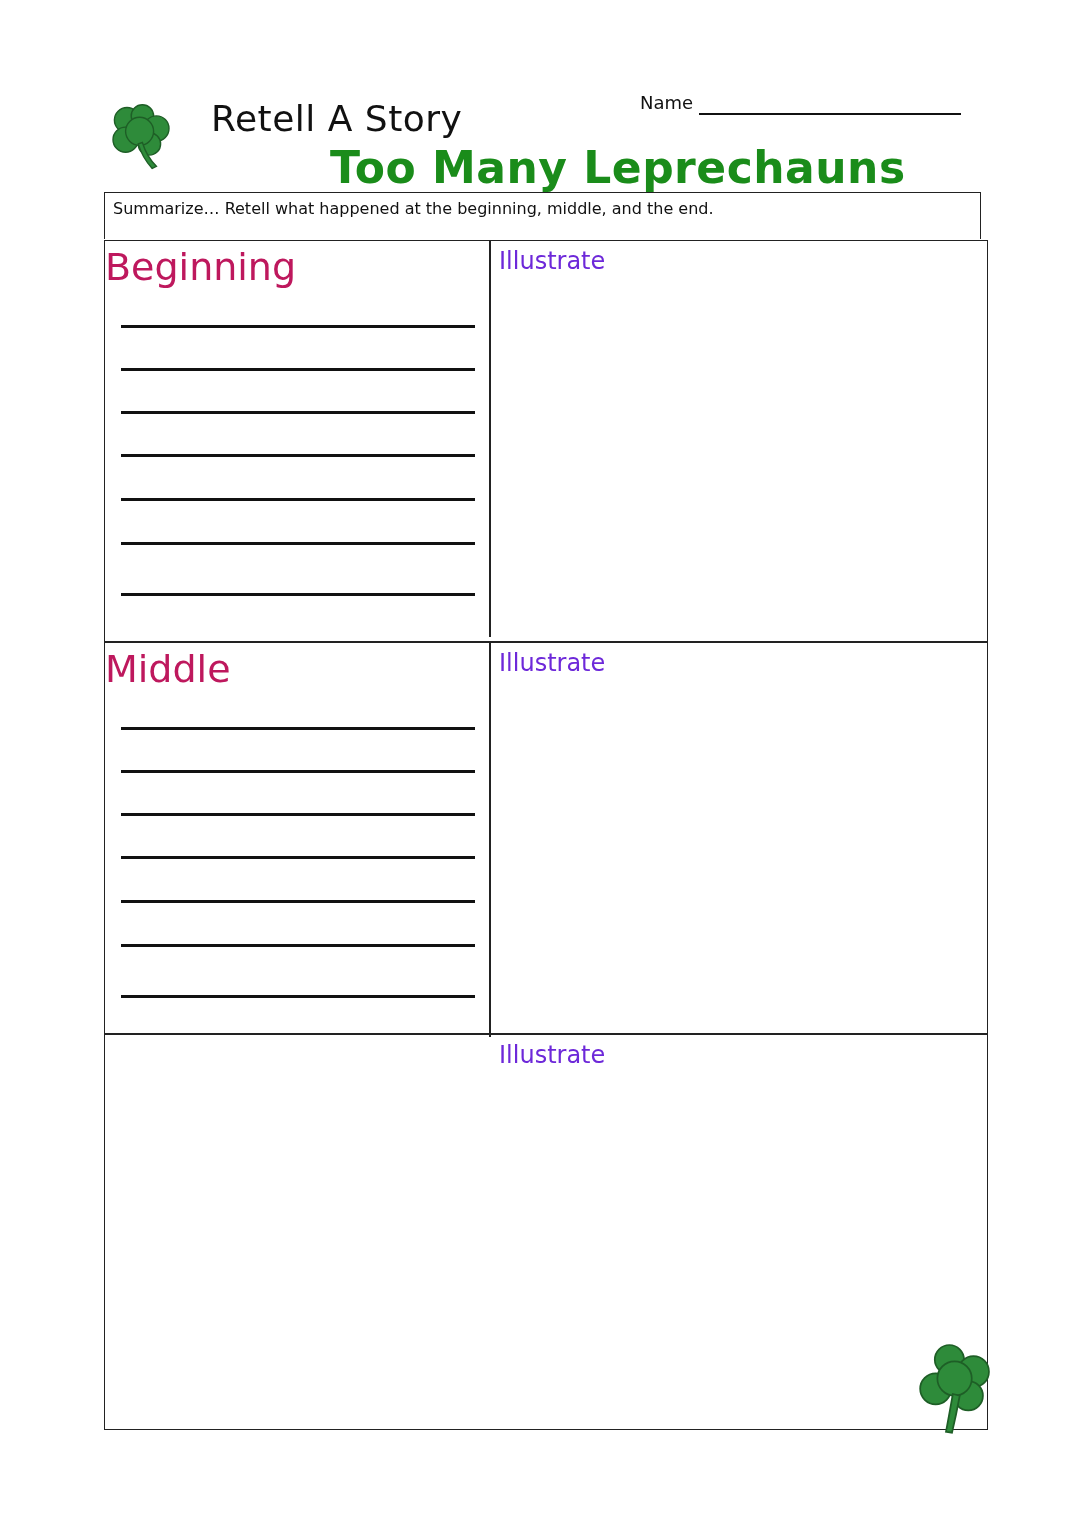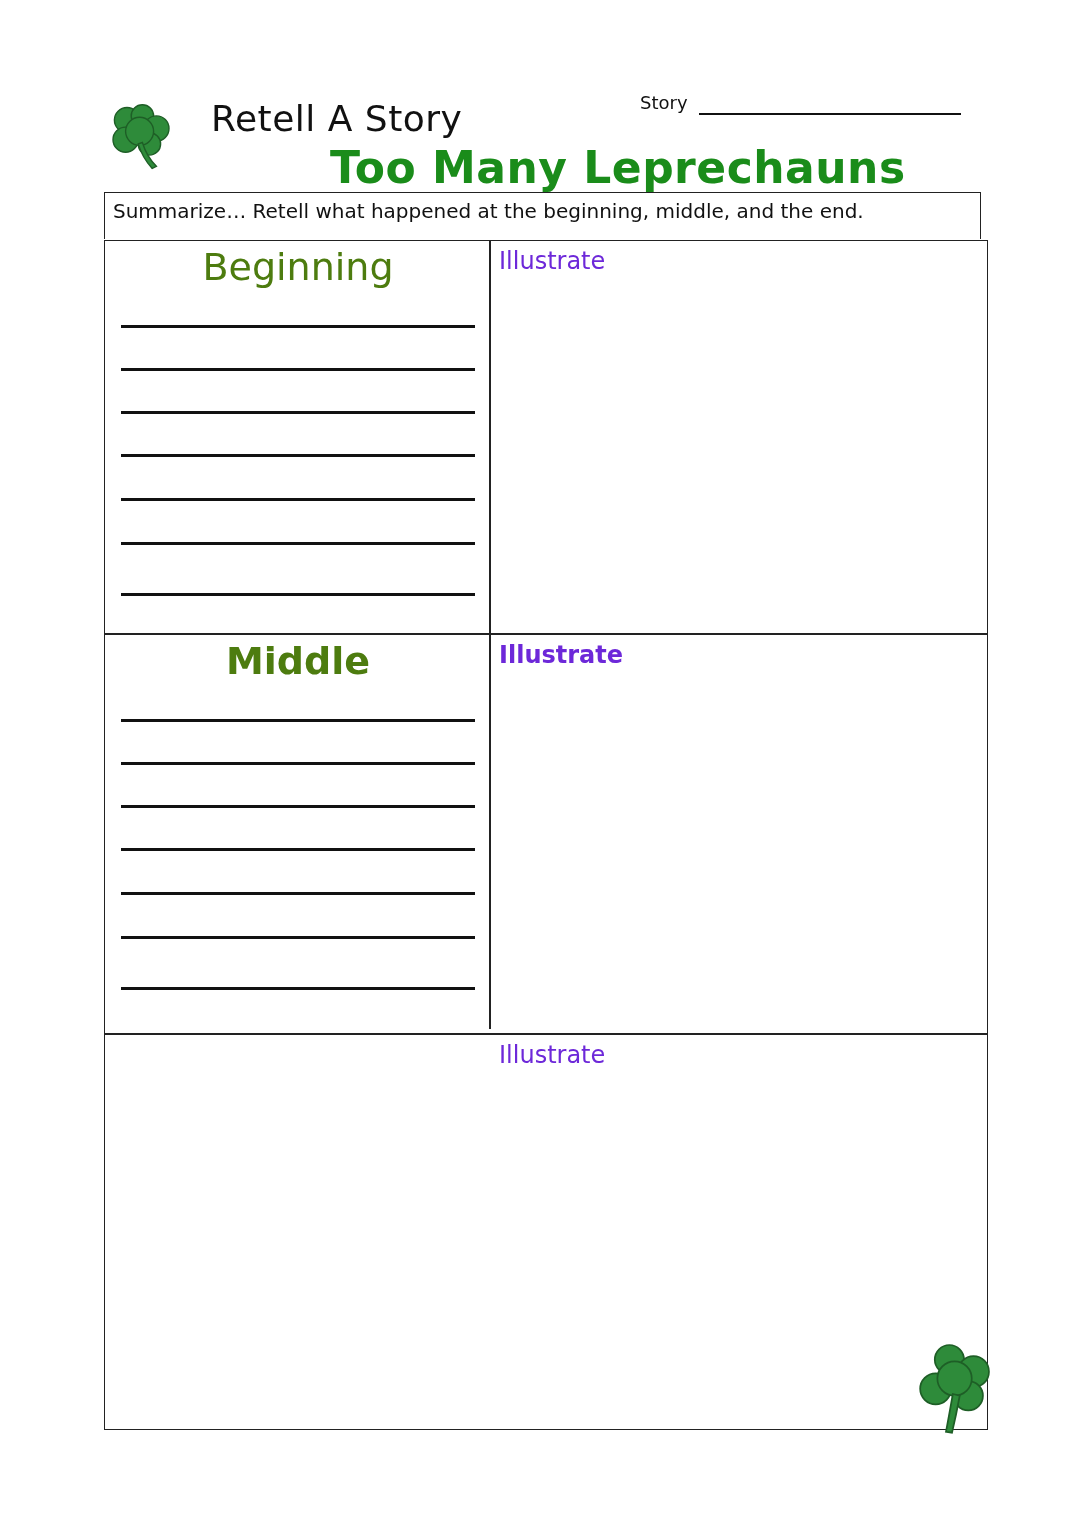--- a/index.html
+++ b/index.html
@@ -5,26 +5,26 @@
   html, body { margin:0; padding:0; background:#ffffff; }
   body { width:1086px; height:1536px; position:relative; overflow:hidden;
          font-family:"DejaVu Sans", sans-serif; color:#111; }
   .abs { position:absolute; }
   .shamrock svg { width:100%; height:100%; display:block; }
   #subtitle { left:191px; top:98px; font-size:36px; letter-spacing:0.5px; color:#111;margin-left:20px; }
   #name-label { left:640px; top:92px; font-size:18px; color:#111; }
   #name-line { left:699px; top:113px; width:262px; height:0; border-top:2px solid #111; }
   #title { left:330px; top:142px; font-size:44px; font-weight:bold; color:#1a8c1a; letter-spacing:0.5px; }
   #instr { left:104px; top:192px; width:877px; height:47px; border:1.5px solid #222; border-bottom:none; box-sizing:border-box; }
-  #instr span { position:absolute; left:8px; top:6px; font-size:20px; white-space:nowrap; }
+  #instr span { position:absolute; left:8px; top:6px; font-size:16px; white-space:nowrap; }
   #grid { left:104px; top:240px; width:884px; height:1190px; border:1.5px solid #222; box-sizing:border-box; }
   .row { position:absolute; left:0; width:100%; height:396px; box-sizing:border-box; }
   .row + .row { border-top:2px solid #222; }
   .left-cell { position:absolute; left:0; top:0; width:386px; height:100%; border-right:2.5px solid #222; box-sizing:border-box; }
-  .section-label { position:absolute; left:0; width:386px; text-align:center; top:4px; font-size:38px; color:#4d7c0f; }
+  .section-label { position:absolute; left:0; width:386px; text-align:left; top:4px; font-size:38px; color:#be185d; }
   .wline { position:absolute; left:16px; width:354px; height:0; border-top:3.5px solid #111; }
   .illus { position:absolute; left:394px; top:6px; font-size:24px; color:#6d28d9; }
 </style>
 </head>
 <body>
 
 <div class="abs shamrock" style="left:106px;top:98px;width:70px;height:75px;">
   <svg viewBox="0 0 100 100">
     <g fill="#2e8b3a" stroke="#1e5e26" stroke-width="2">
       <circle cx="30" cy="28" r="18"></circle>
@@ -32,21 +32,21 @@
       <circle cx="72" cy="40" r="18"></circle>
         <circle cx="62" cy="62" r="16"></circle>
       <circle cx="28" cy="56" r="18"></circle>
         <circle cx="48" cy="44" r="20"></circle>
       <path d="M52 60 Q58 80 72 94 L66 97 Q52 82 46 62 Z"></path>
     </g>
   </svg>
 </div>
 
 <div class="abs" id="subtitle">Retell A Story</div>
-<div class="abs" id="name-label">Story</div>
+<div class="abs" id="name-label">Name</div>
 <div class="abs" id="name-line"></div>
 <div class="abs" id="title">Too Many Leprechauns</div>
 
 <div class="abs" id="instr">
   <span>Summarize… Retell what happened at the beginning, middle, and the end.</span>
 </div>
 
 <div class="abs" id="grid">
 
   <div class="row" style="top:0;">
@@ -56,21 +56,21 @@
       <div class="wline" style="top:127px;"></div>
       <div class="wline" style="top:170px;"></div>
       <div class="wline" style="top:213px;"></div>
       <div class="wline" style="top:257px;"></div>
       <div class="wline" style="top:301px;"></div>
       <div class="wline" style="top:352px;"></div>
     </div>
     <div class="illus">Illustrate</div>
   </div>
 
-  <div class="row" style="top:392px;font-weight:bold;">
+  <div class="row" style="top:400px;">
     <div class="left-cell">
       <div class="section-label">Middle</div>
       <div class="wline" style="top:84px;"></div>
       <div class="wline" style="top:127px;"></div>
       <div class="wline" style="top:170px;"></div>
       <div class="wline" style="top:213px;"></div>
       <div class="wline" style="top:257px;"></div>
       <div class="wline" style="top:301px;"></div>
       <div class="wline" style="top:352px;"></div>
     </div>

